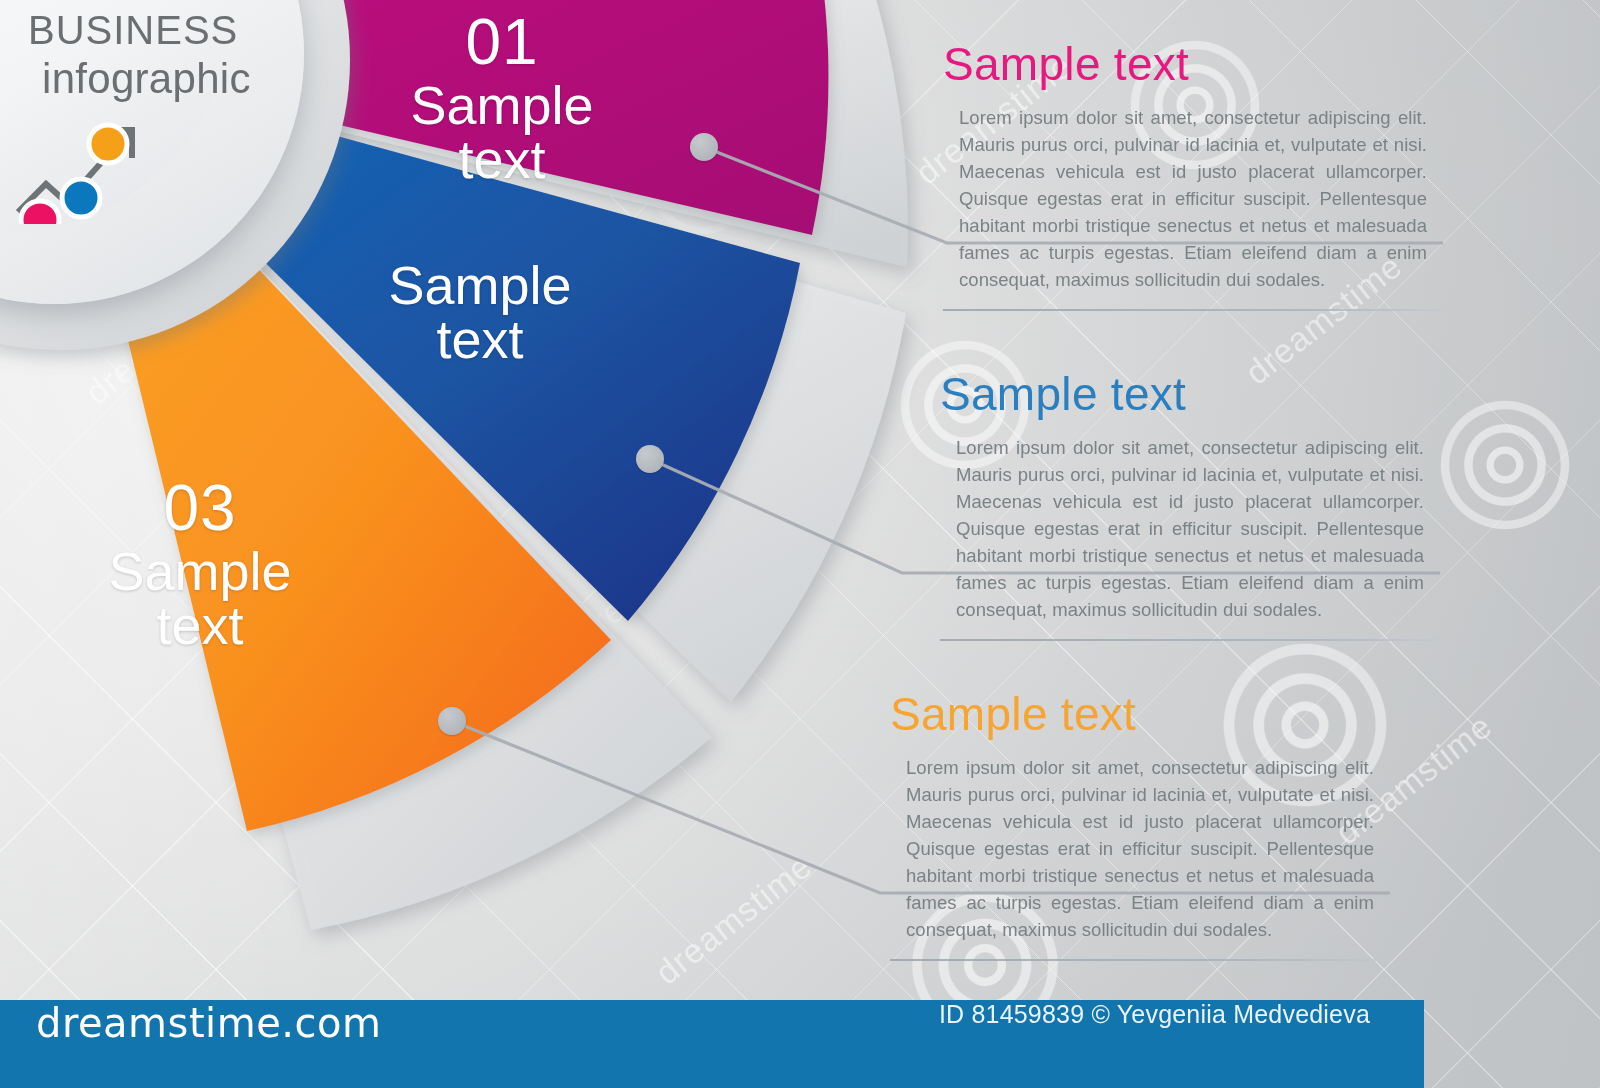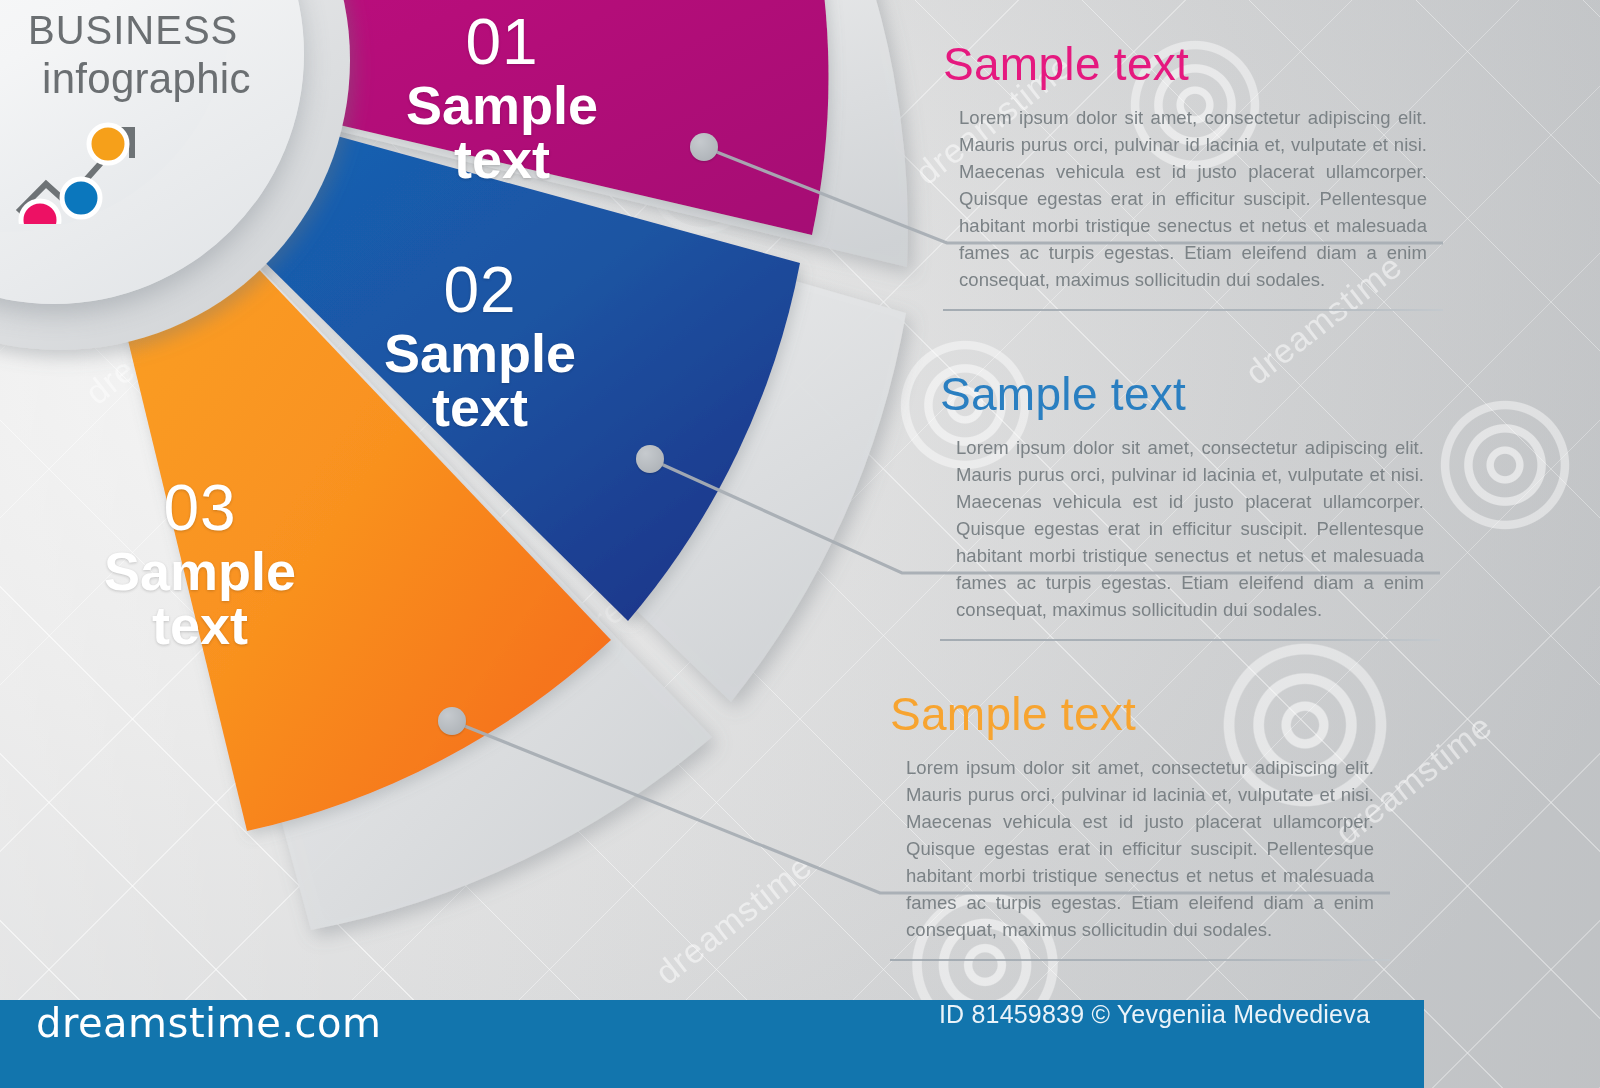--- a/index.html
+++ b/index.html
@@ -68,21 +68,21 @@
   }
   .seg-num {
     font-size: 64px;
     font-weight: 400;
     letter-spacing: 1px;
     display: block;
     margin-bottom: 4px;
   }
   .seg-txt {
     font-size: 54px;
-    font-weight: 700;
+    font-weight: 400;
     display: block;
   }
 
   
   .dot {
     position: absolute;
     width: 28px; height: 28px;
     border-radius: 50%;
     background: radial-gradient(circle at 35% 30%, #c6cace, #a9aeb3);
     box-shadow: 0 1px 2px rgba(0,0,0,0.18);
@@ -242,21 +242,20 @@
     </g>
 
     <circle cx="60" cy="60" r="290" fill="url(#gOuter)" filter="url(#fShadow)"></circle>
   </svg>
 
   <div class="seg-label" style="left:352px; top:10px;">
     <span class="seg-num">01</span>
     <span class="seg-txt">Sample<br>text</span>
   </div>
   <div class="seg-label" style="left:330px; top:258px;">
-    <span class="seg-num">02</span>
     <span class="seg-txt">Sample<br>text</span>
   </div>
   <div class="seg-label" style="left:50px; top:476px;">
     <span class="seg-num">03</span>
     <span class="seg-txt">Sample<br>text</span>
   </div>
 
   <svg class="abs" style="left:0; top:0; width:1600px; height:1088px; pointer-events:none;" viewBox="0 0 1600 1088">
     <g stroke="#a8aeb4" stroke-width="3.2" fill="none" opacity="0.95">
       <path d="M 704 147 L 947 243 L 1443 243"></path>

